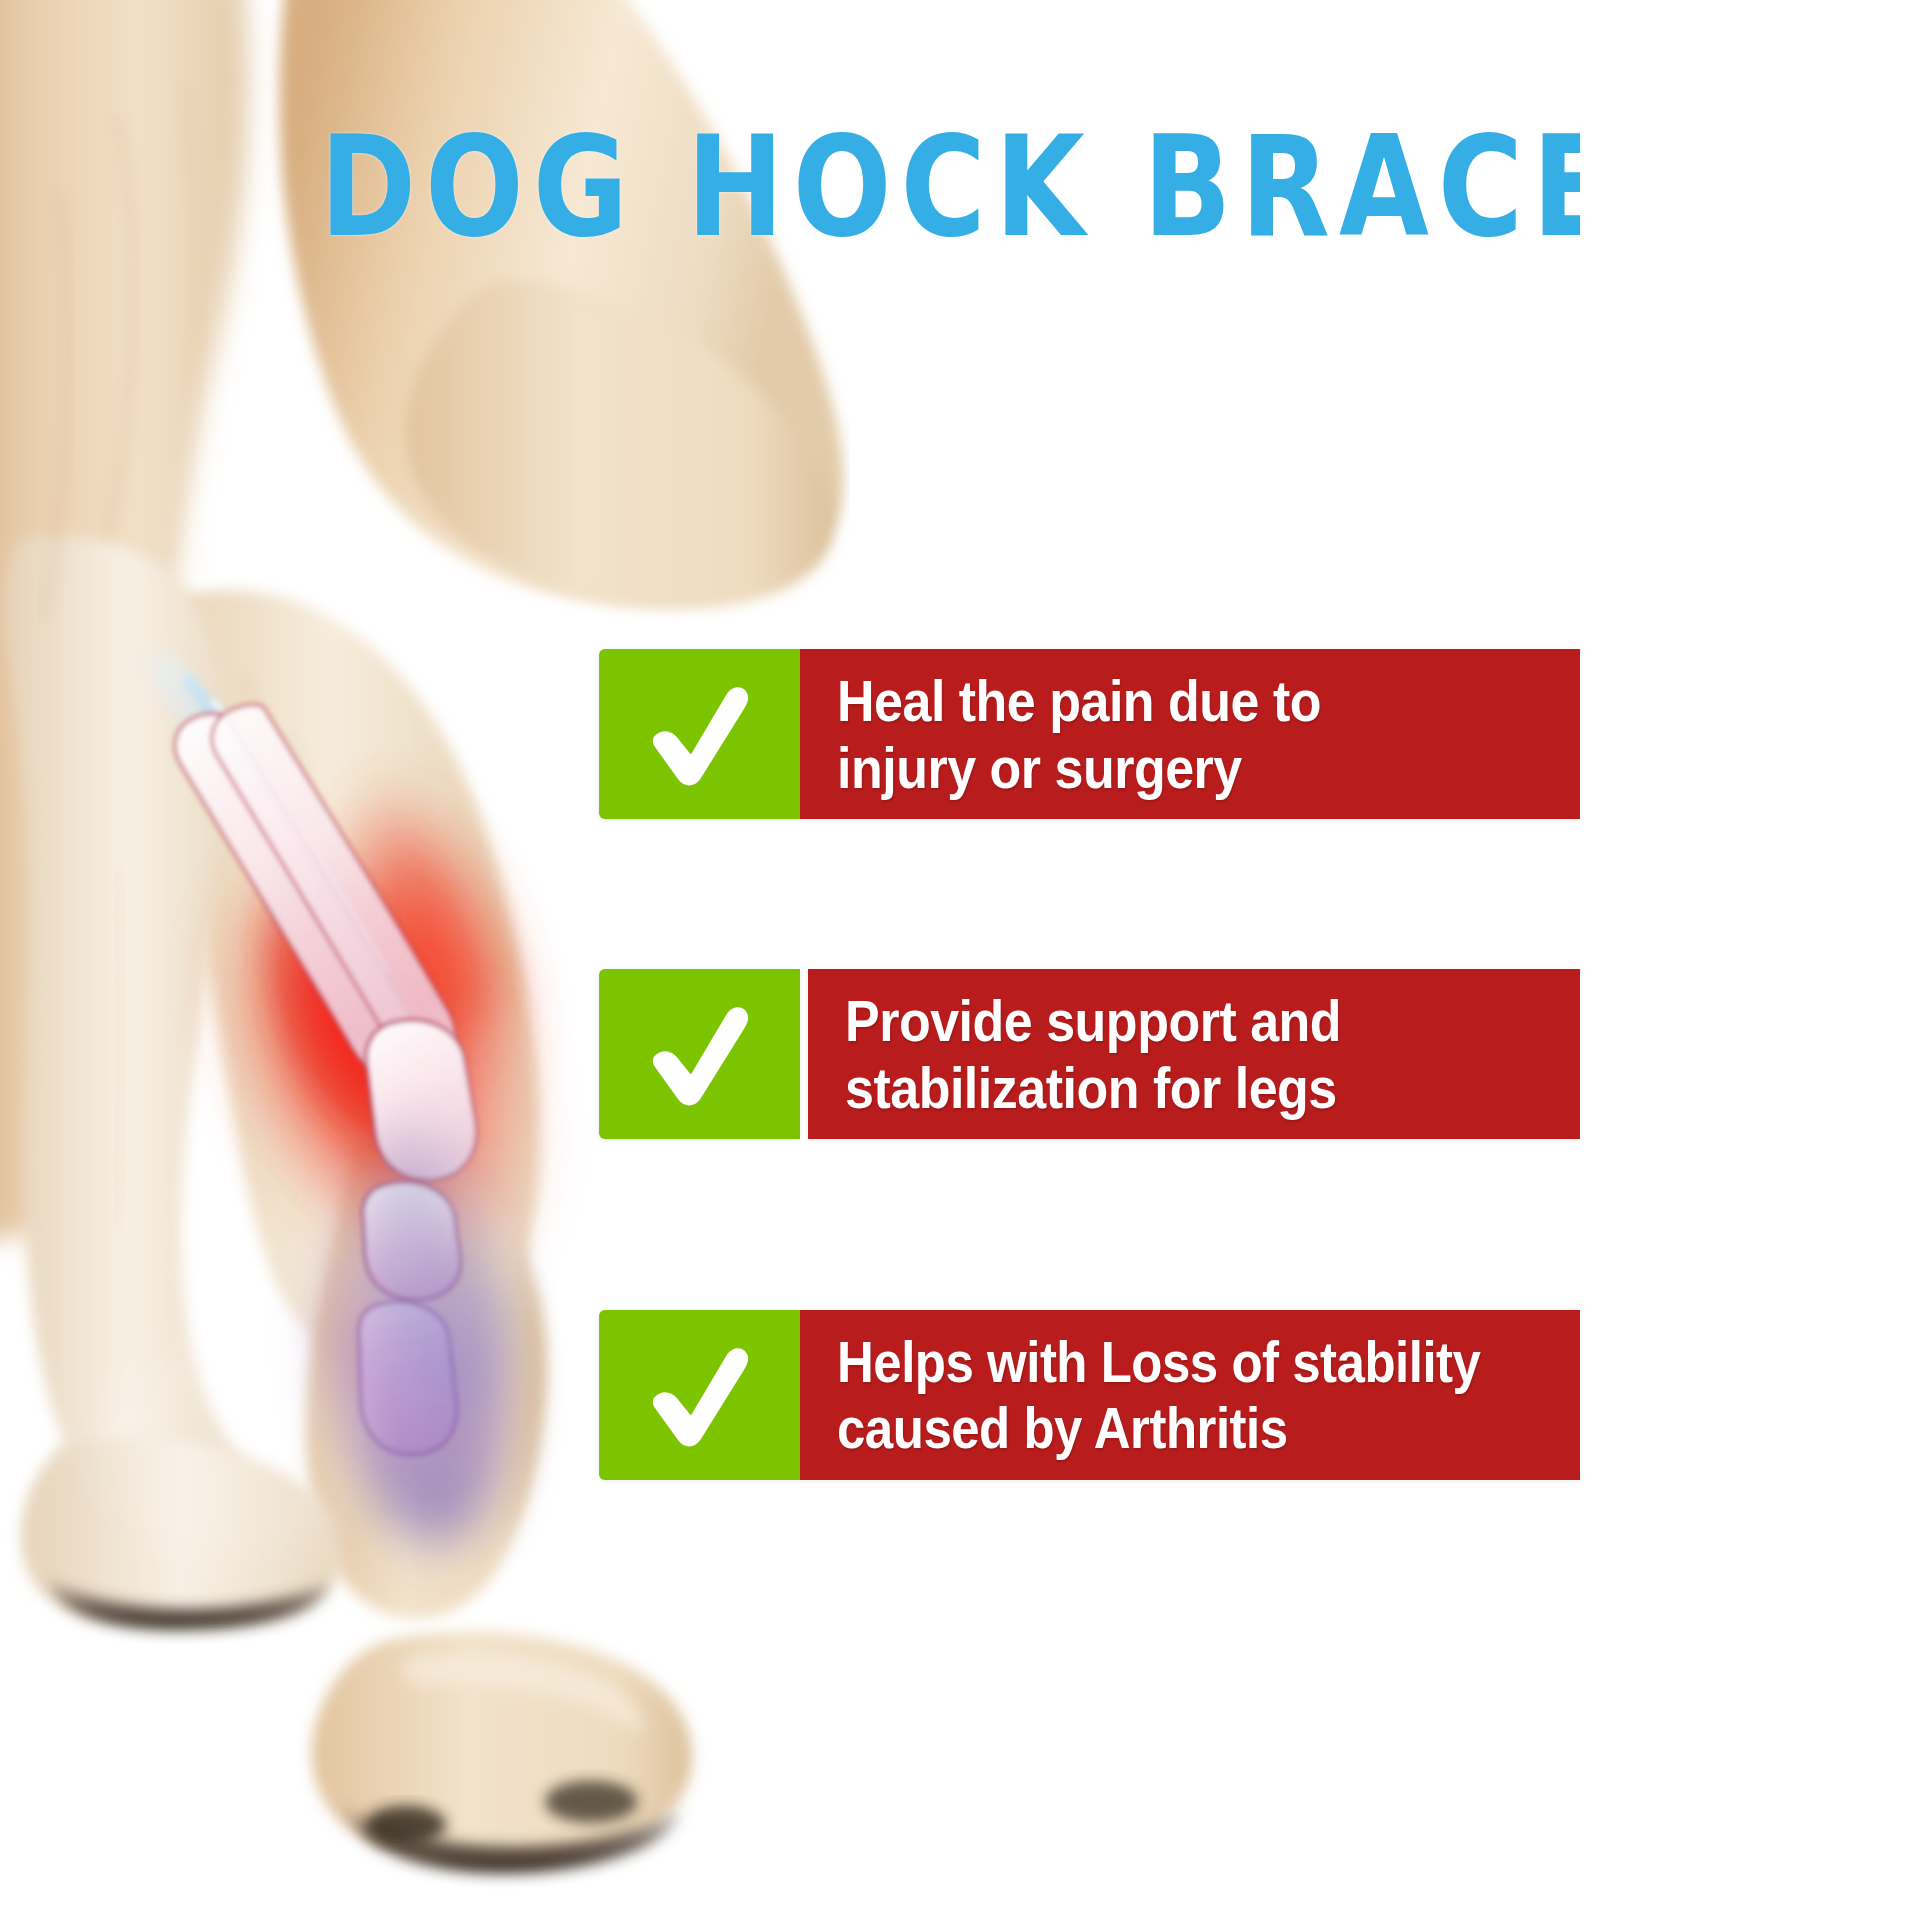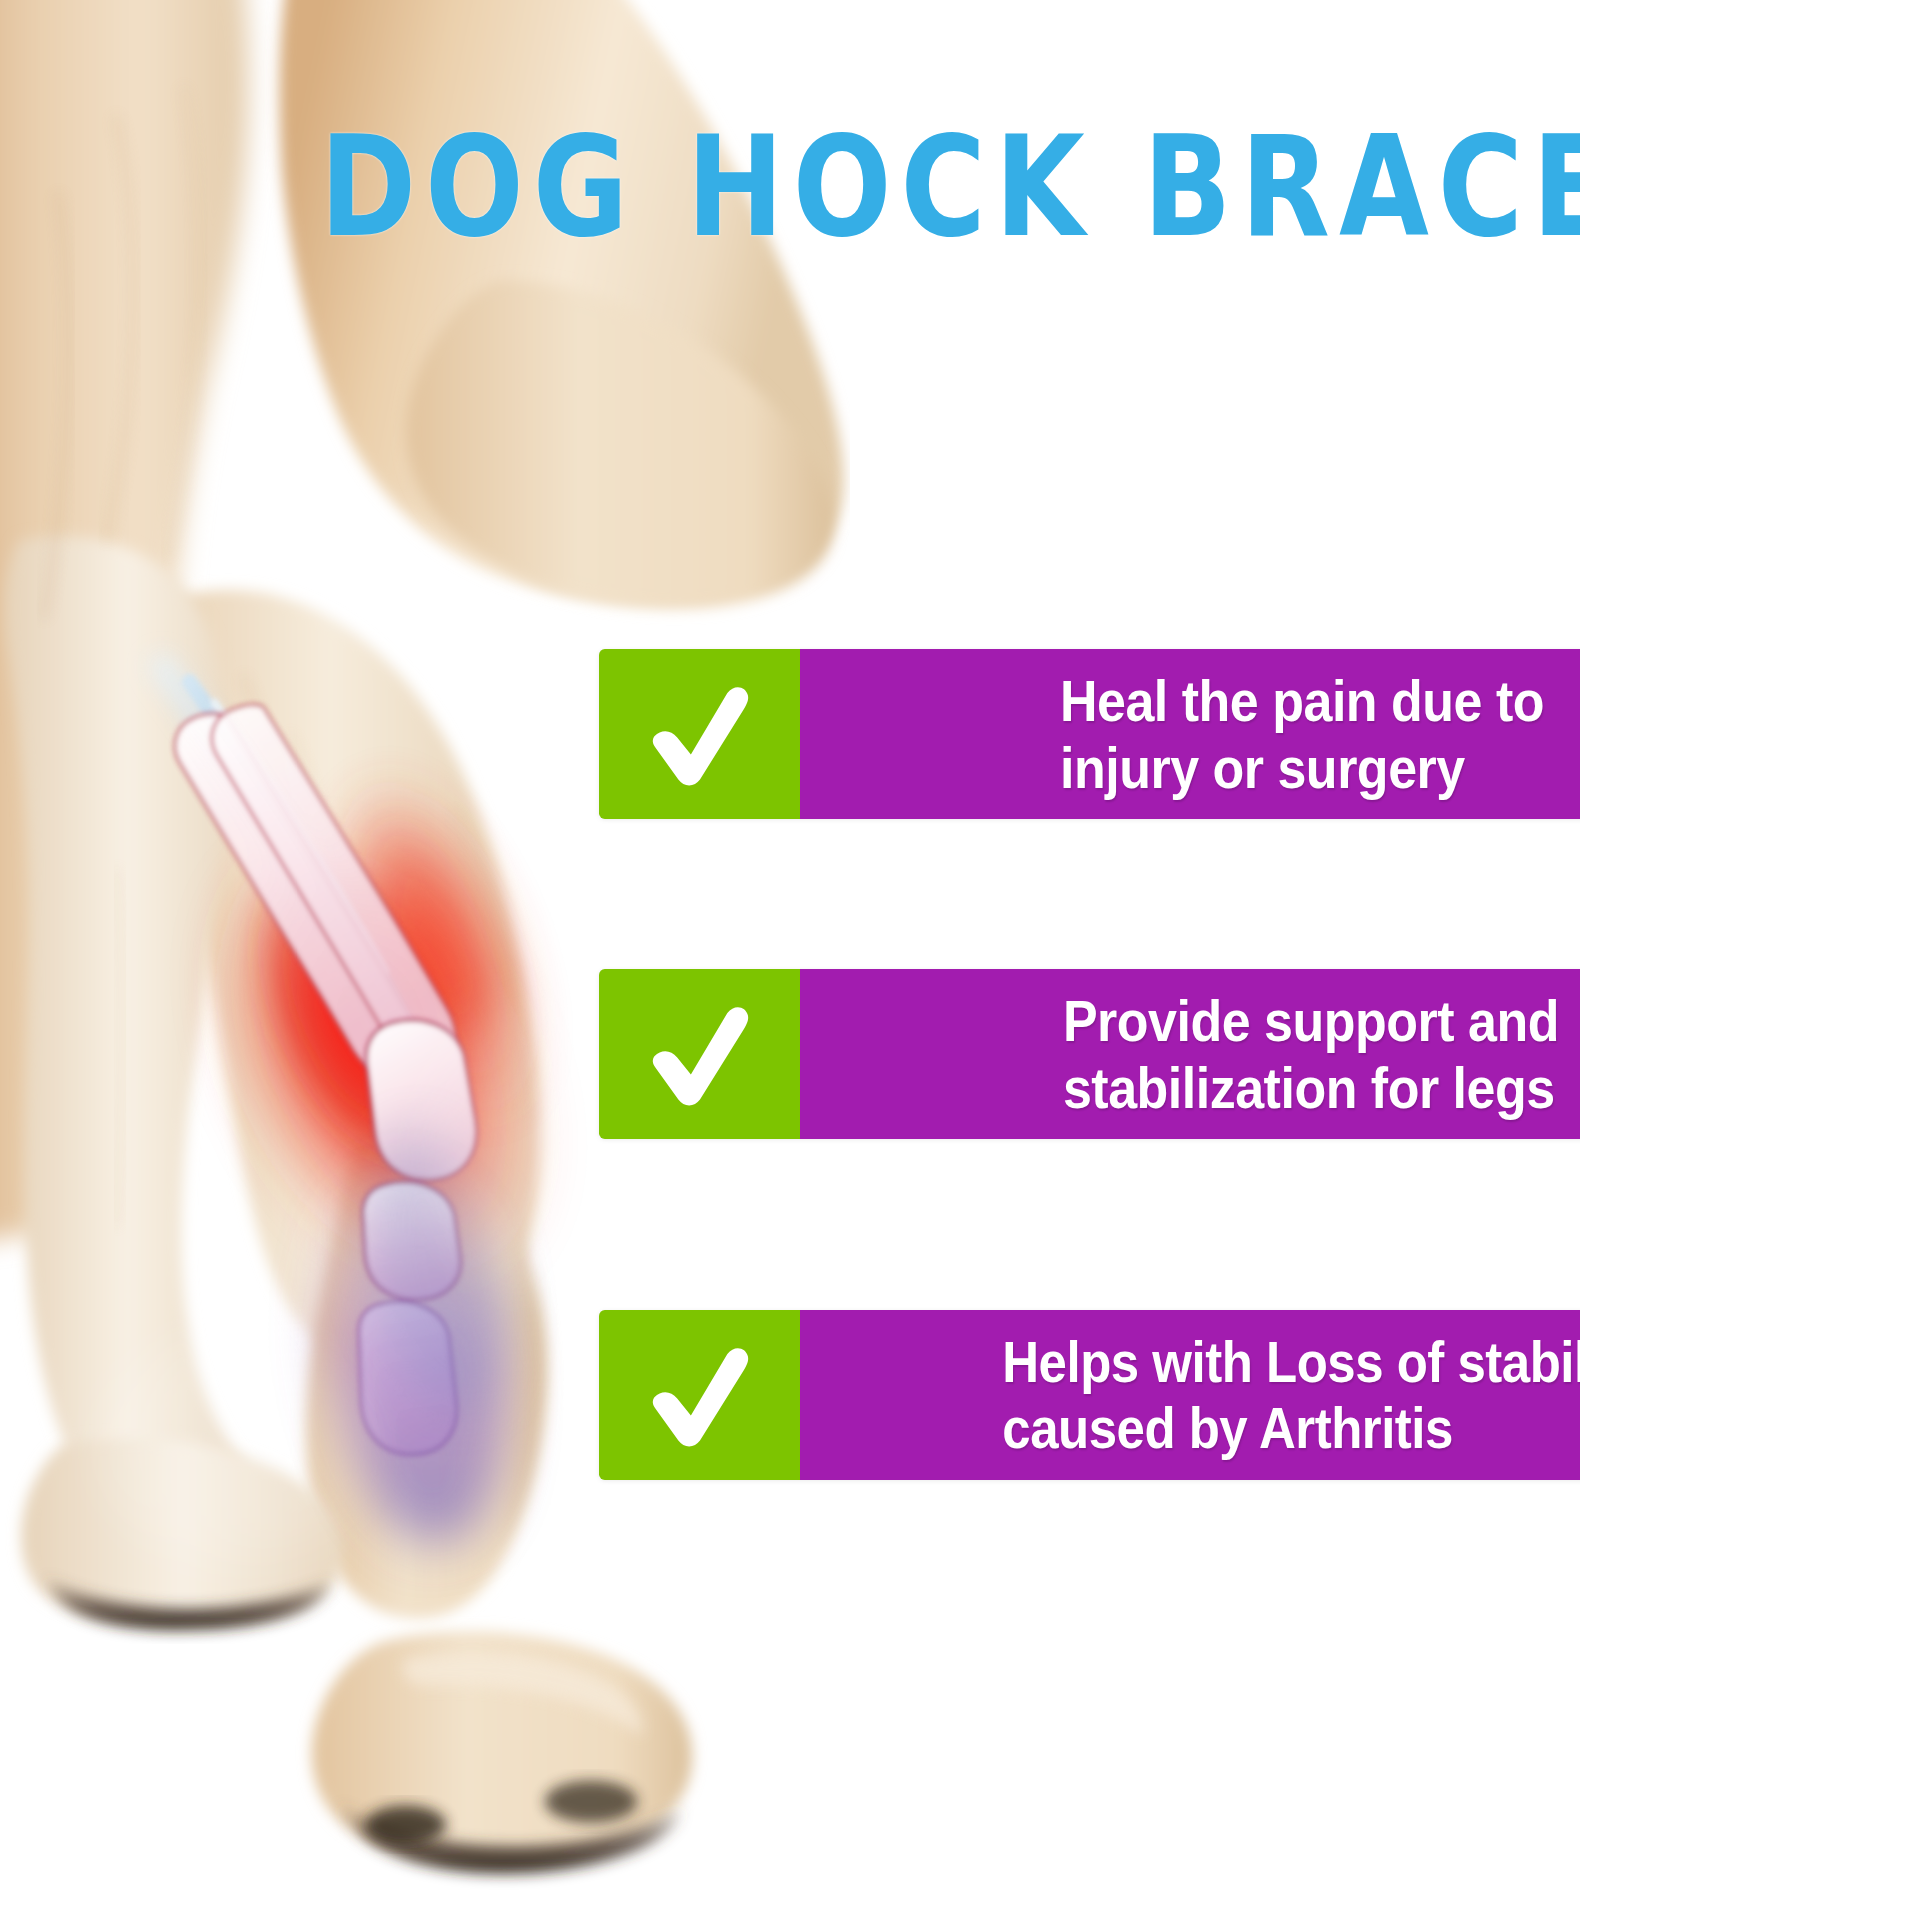--- a/index.html
+++ b/index.html
@@ -69,48 +69,47 @@
     flex: 0 0 201px;
     background: #7DC400;
     display: flex;
     align-items: center;
     justify-content: center;
     border-top-left-radius: 5.8px;
     border-bottom-left-radius: 5.8px;
   }
   .feature-bar .text-box {
     flex: 1 1 auto;
-    background: #a21caf;
+    background: #b91c1c;
     border-top-right-radius: 85px;
     border-bottom-right-radius: 85px;
     display: flex;
     align-items: center;
     padding-left: 37px;
     padding-right: 116px;
     box-sizing: border-box;
-    justify-content: center;
   }
   .feature-bar .feature-text {
     color: #ffffff;
     font-family: "Liberation Sans", sans-serif;
     font-weight: 700;
     font-size: 52px;
     line-height: 1.16;
     letter-spacing: -0.5px;
     text-shadow: 1px 1.9px 1.9px rgba(0,0,0,0.16);
     transform: scaleY(1.12);
     transform-origin: left center;
     white-space: pre-line;
   }
 
   .check-icon { width: 114px; height: 114px; display: block; }
 
   
   #bar-0 { left: 599px; top: 649px;  width: 1284px; }
-  #bar-1 { left: 599px; top: 969px; width: 1302px; }
+  #bar-1 { left: 599px; top: 969px; width: 1302px; gap: 8px; }
   #bar-2 { left: 599px; top: 1310px; width: 1328px; }
 
   #bar-2 .feature-text { font-size: 51px; }
 </style>
 </head>
 <body>
 
 <div id="stage">
 
   <div class="dog-photo">

